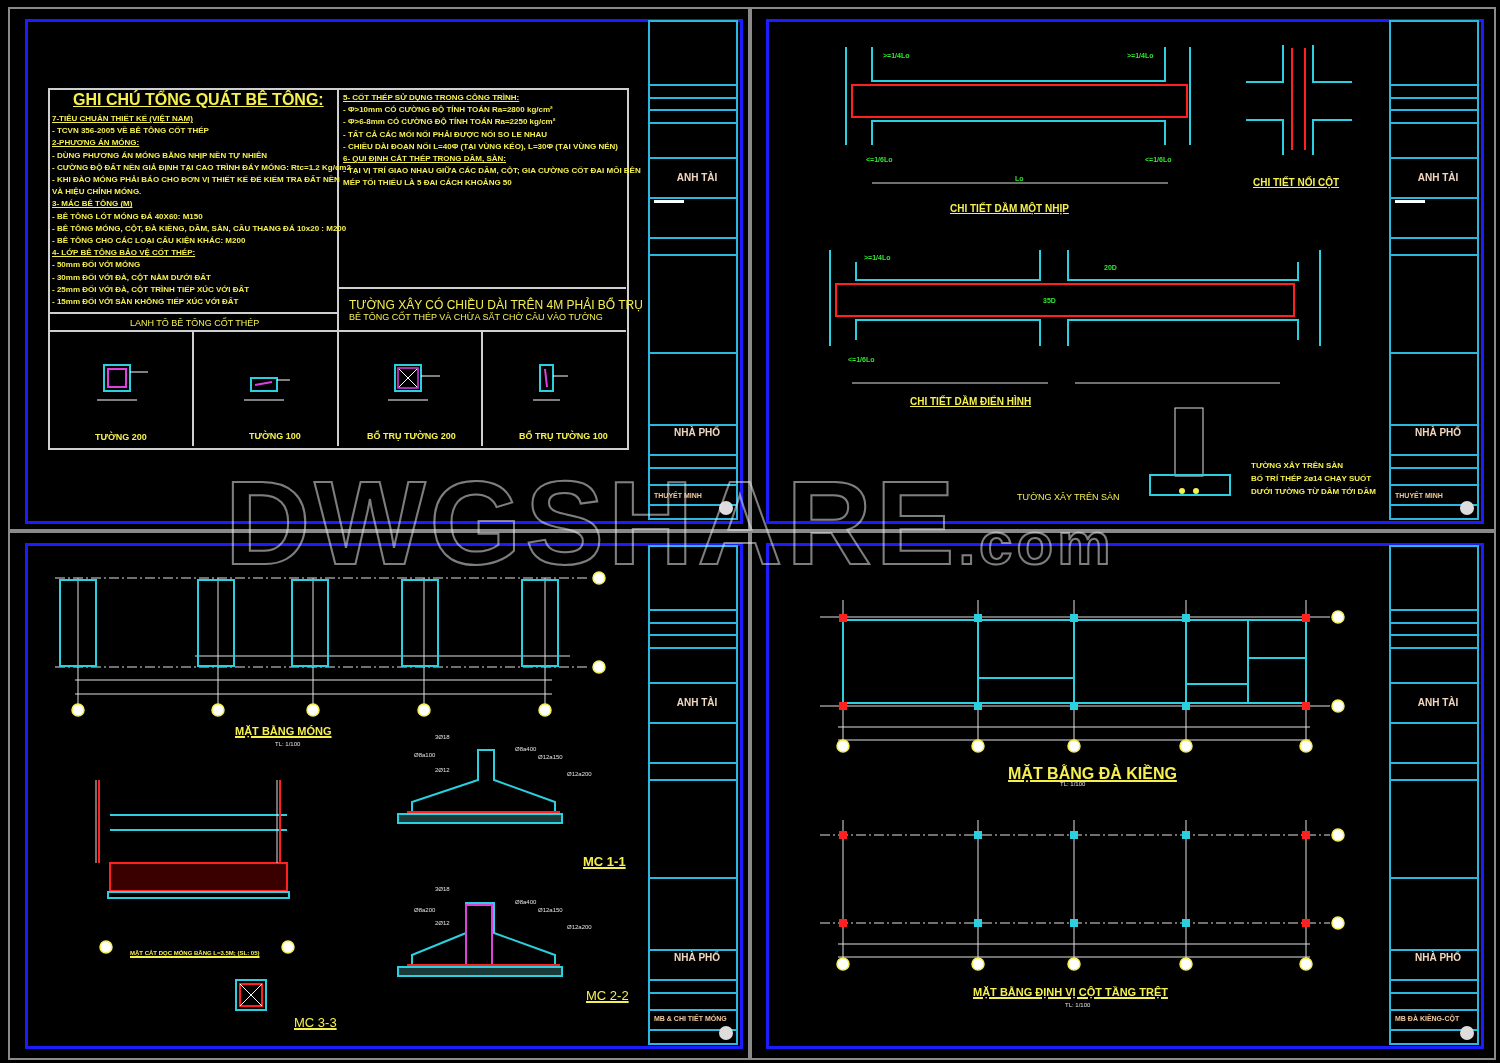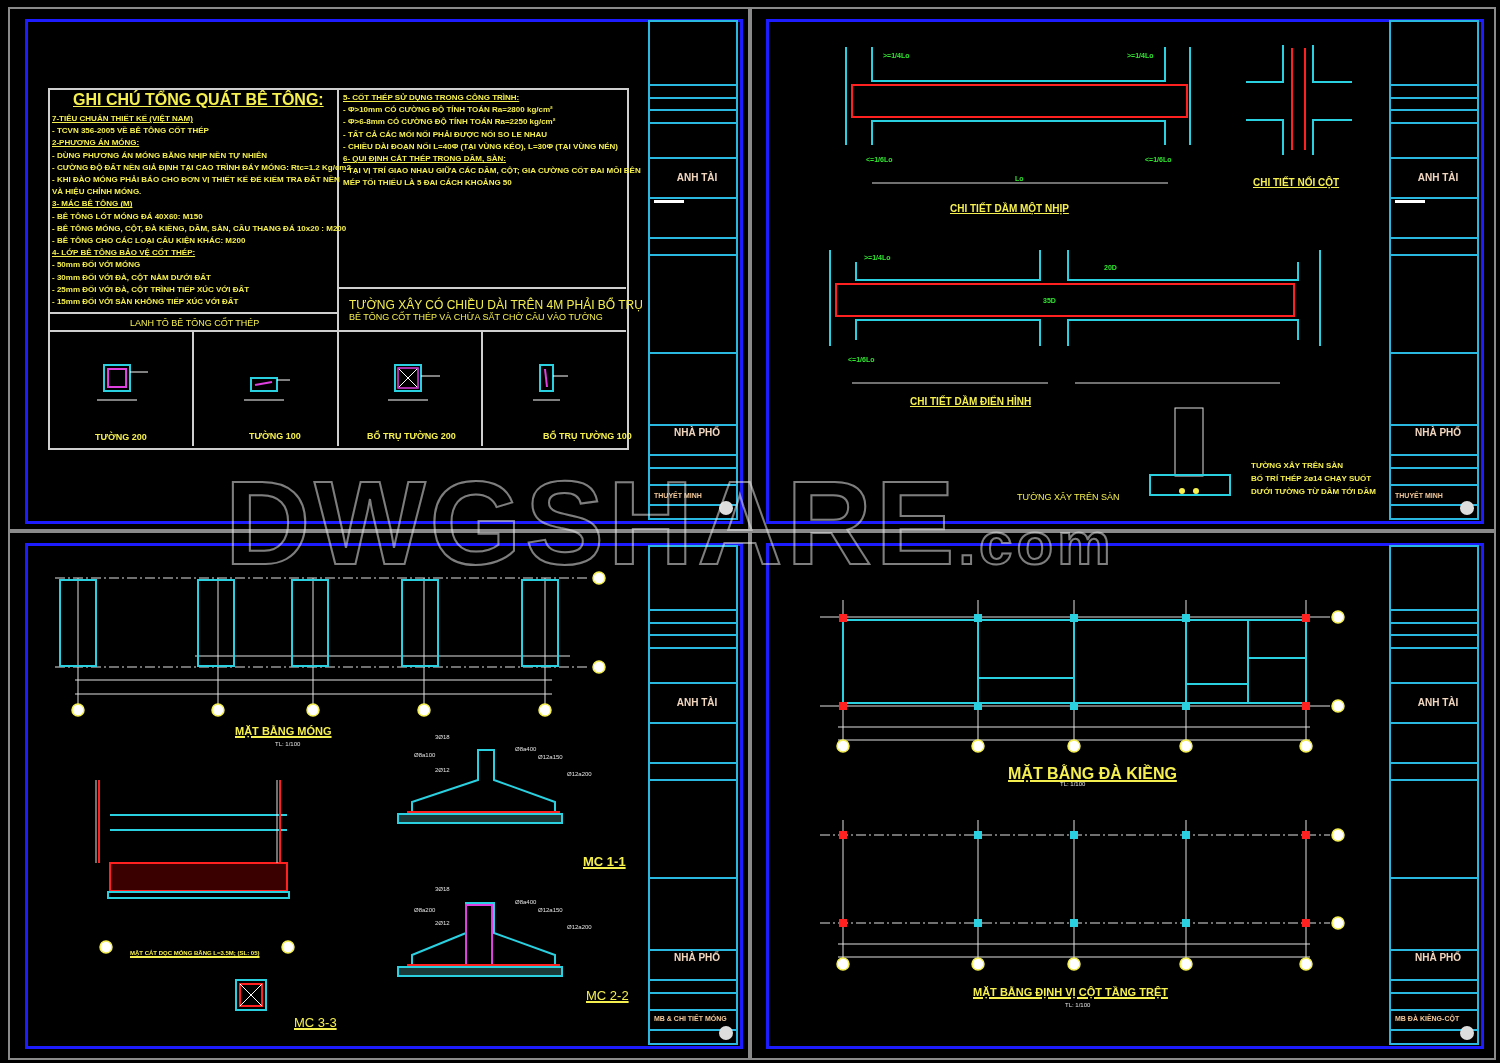--- a/index.html
+++ b/index.html
@@ -182,21 +182,21 @@
   <div class="note-line head">6- QUI ĐỊNH CẮT THÉP TRONG DẦM, SÀN:</div>
   <div class="note-line">- TẠI VỊ TRÍ GIAO NHAU GIỮA CÁC DẦM, CỘT; GIA CƯỜNG CỐT ĐAI MỖI BÊN</div>
   <div class="note-line">MÉP TỐI THIỂU LÀ 5 ĐAI CÁCH KHOẢNG 50</div>
 </div>
 <div class="cad-label" style="left:349px;top:298px;font-size:12px;font-weight:normal;">TƯỜNG XÂY CÓ CHIỀU DÀI TRÊN 4M PHẢI BỔ TRỤ</div>
 <div class="cad-label" style="left:349px;top:312px;font-size:9px;font-weight:normal;">BÊ TÔNG CỐT THÉP VÀ CHỪA SẮT CHỜ CÂU VÀO TƯỜNG</div>
 <div class="cad-label" style="left:130px;top:318px;font-size:9px;font-weight:normal;">LANH TÔ BÊ TÔNG CỐT THÉP</div>
 <div class="cad-label" style="left:95px;top:432px;font-size:9px;">TƯỜNG 200</div>
 <div class="cad-label" style="left:249px;top:431px;font-size:9px;">TƯỜNG 100</div>
 <div class="cad-label" style="left:367px;top:431px;font-size:9px;">BỔ TRỤ TƯỜNG 200</div>
-<div class="cad-label" style="left:514px;top:431px;font-size:9px;padding-left:29px;">BỔ TRỤ TƯỜNG 100</div>
+<div class="cad-label" style="left:490px;top:431px;font-size:9px;padding-left:29px;">BỔ TRỤ TƯỜNG 100</div>
 
 <svg width="1500" height="1063">
   <g fill="none" stroke-width="2">
     <polyline points="872,47 872,81 1165,81 1165,47" stroke="#2bd0e0"></polyline>
     <polyline points="872,145 872,121 1165,121 1165,145" stroke="#2bd0e0"></polyline>
     <line x1="846" y1="47" x2="846" y2="145" stroke="#2bd0e0"></line>
     <line x1="1190" y1="47" x2="1190" y2="145" stroke="#2bd0e0"></line>
     <rect x="852" y="85" width="335" height="32" stroke="#ff2020"></rect>
     <line x1="872" y1="183" x2="1168" y2="183" stroke="#e0e0e0" stroke-width="1"></line>
     <polyline points="856,262 856,280 1040,280 1040,250" stroke="#2bd0e0"></polyline>

